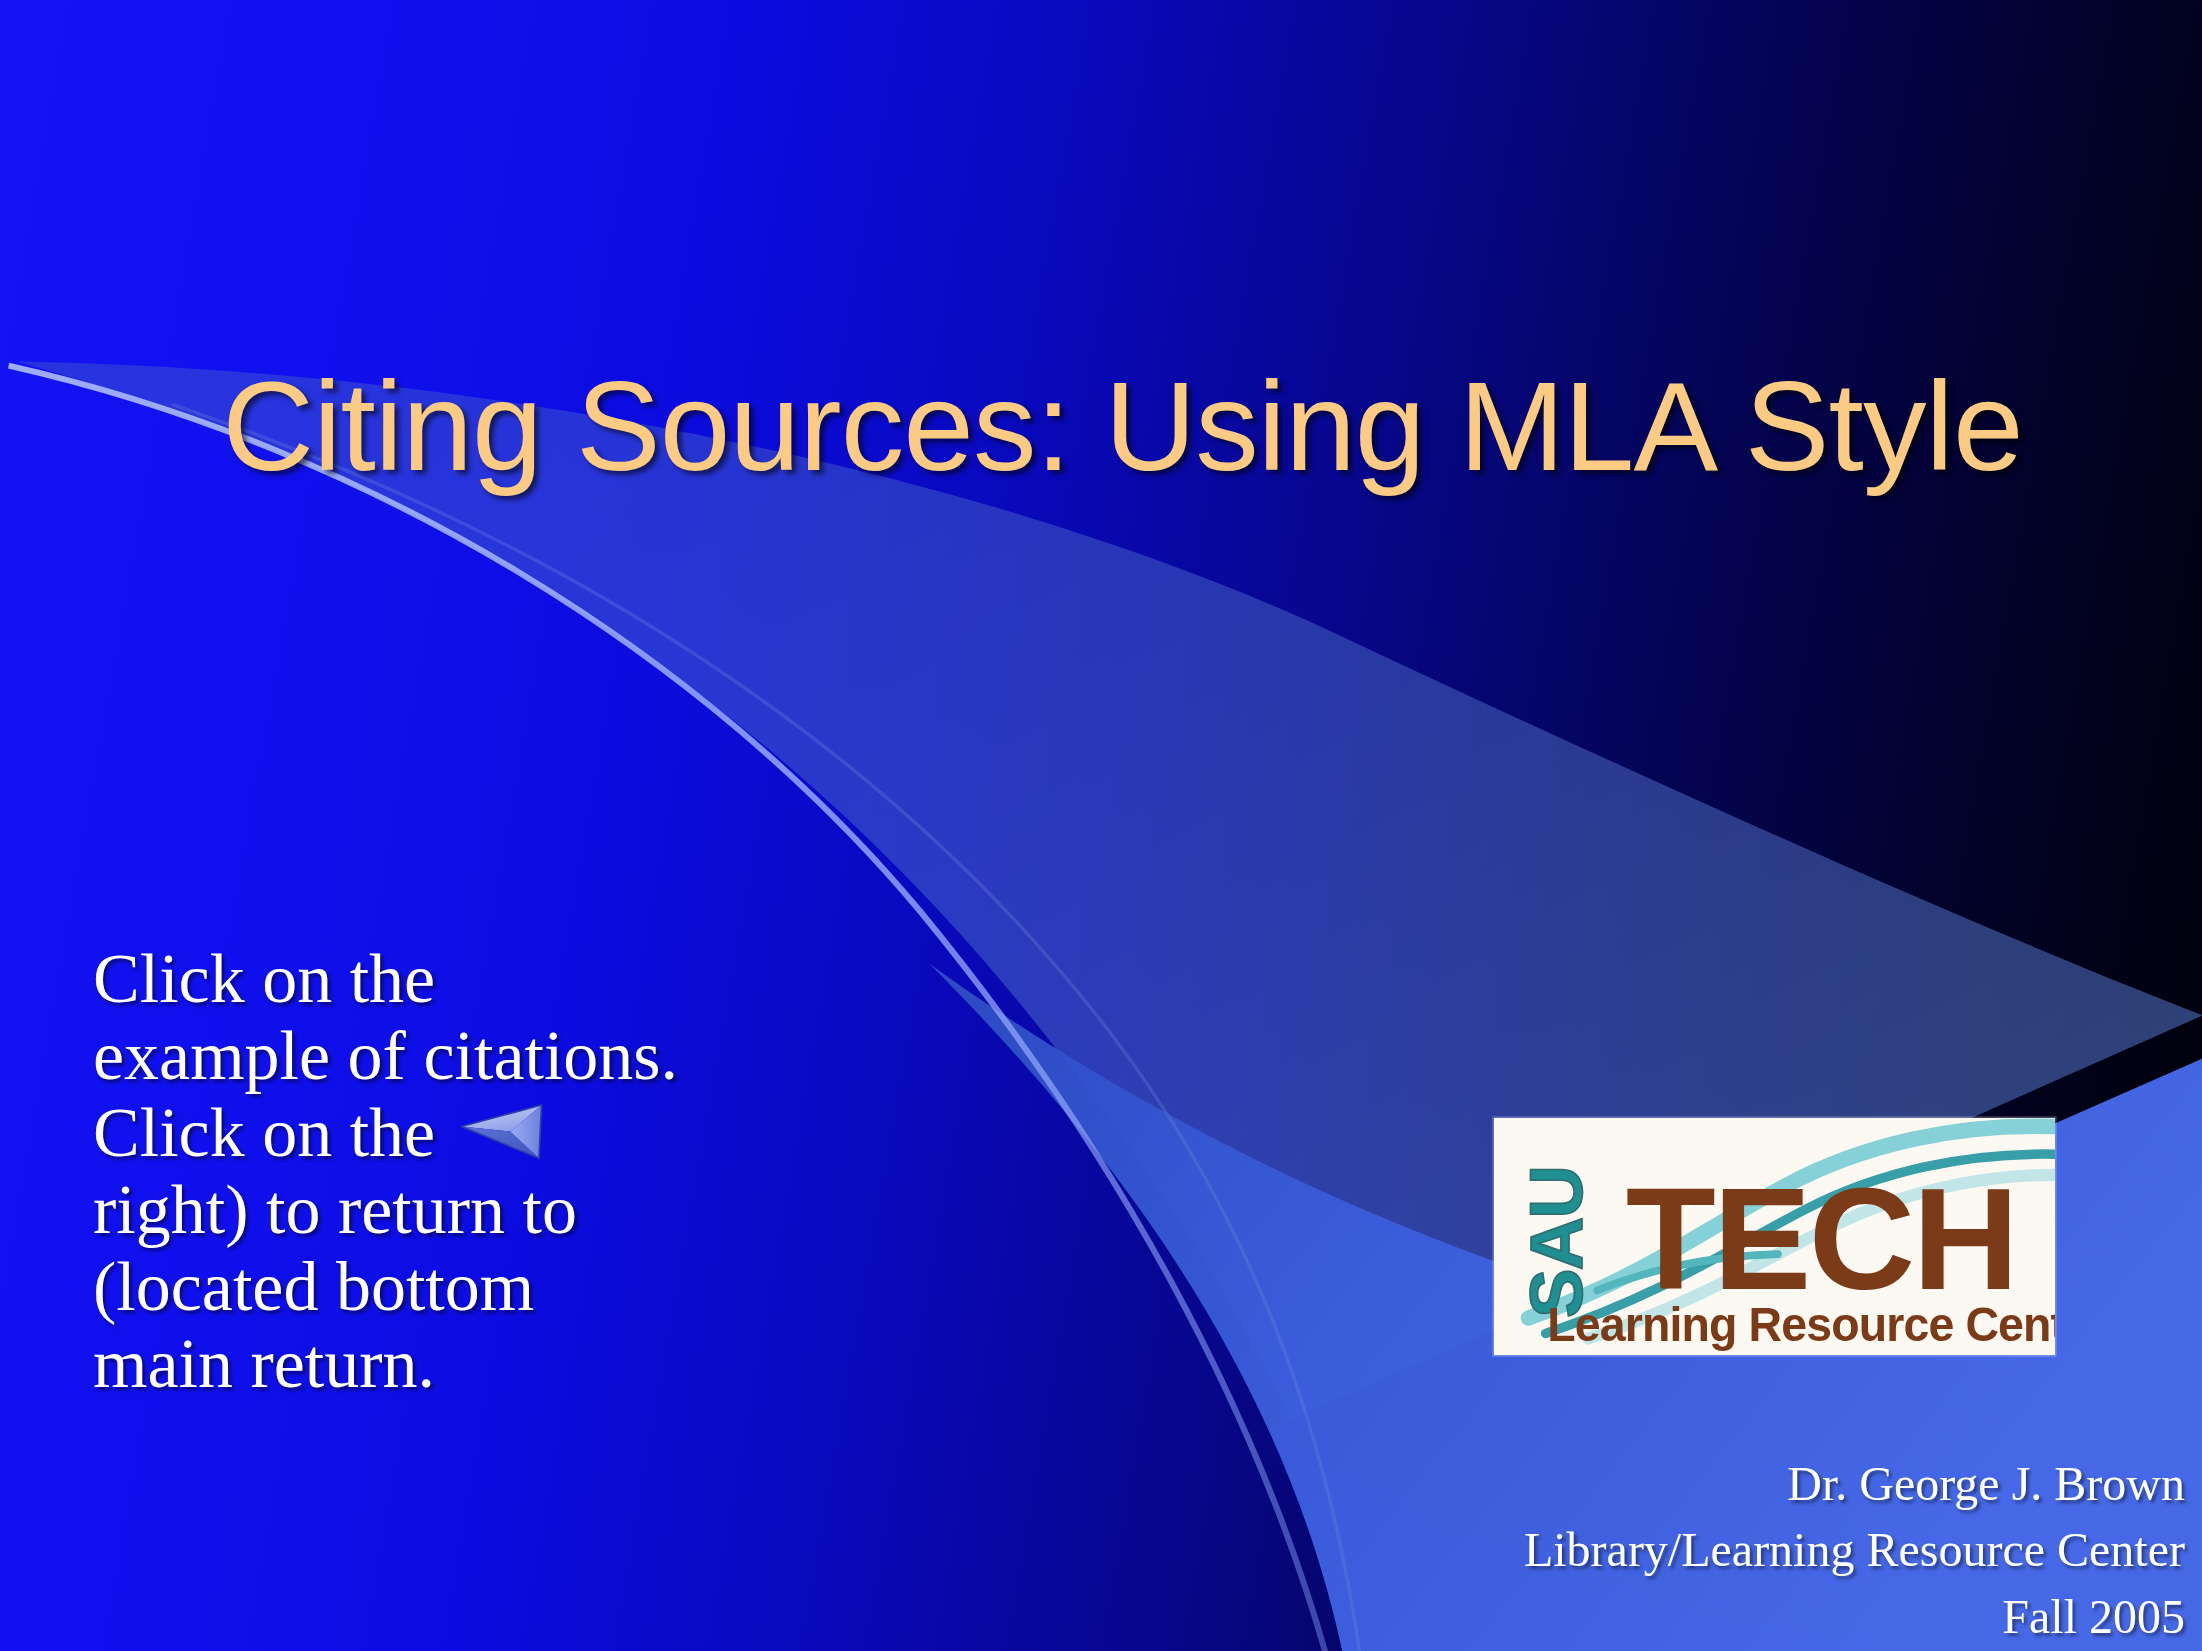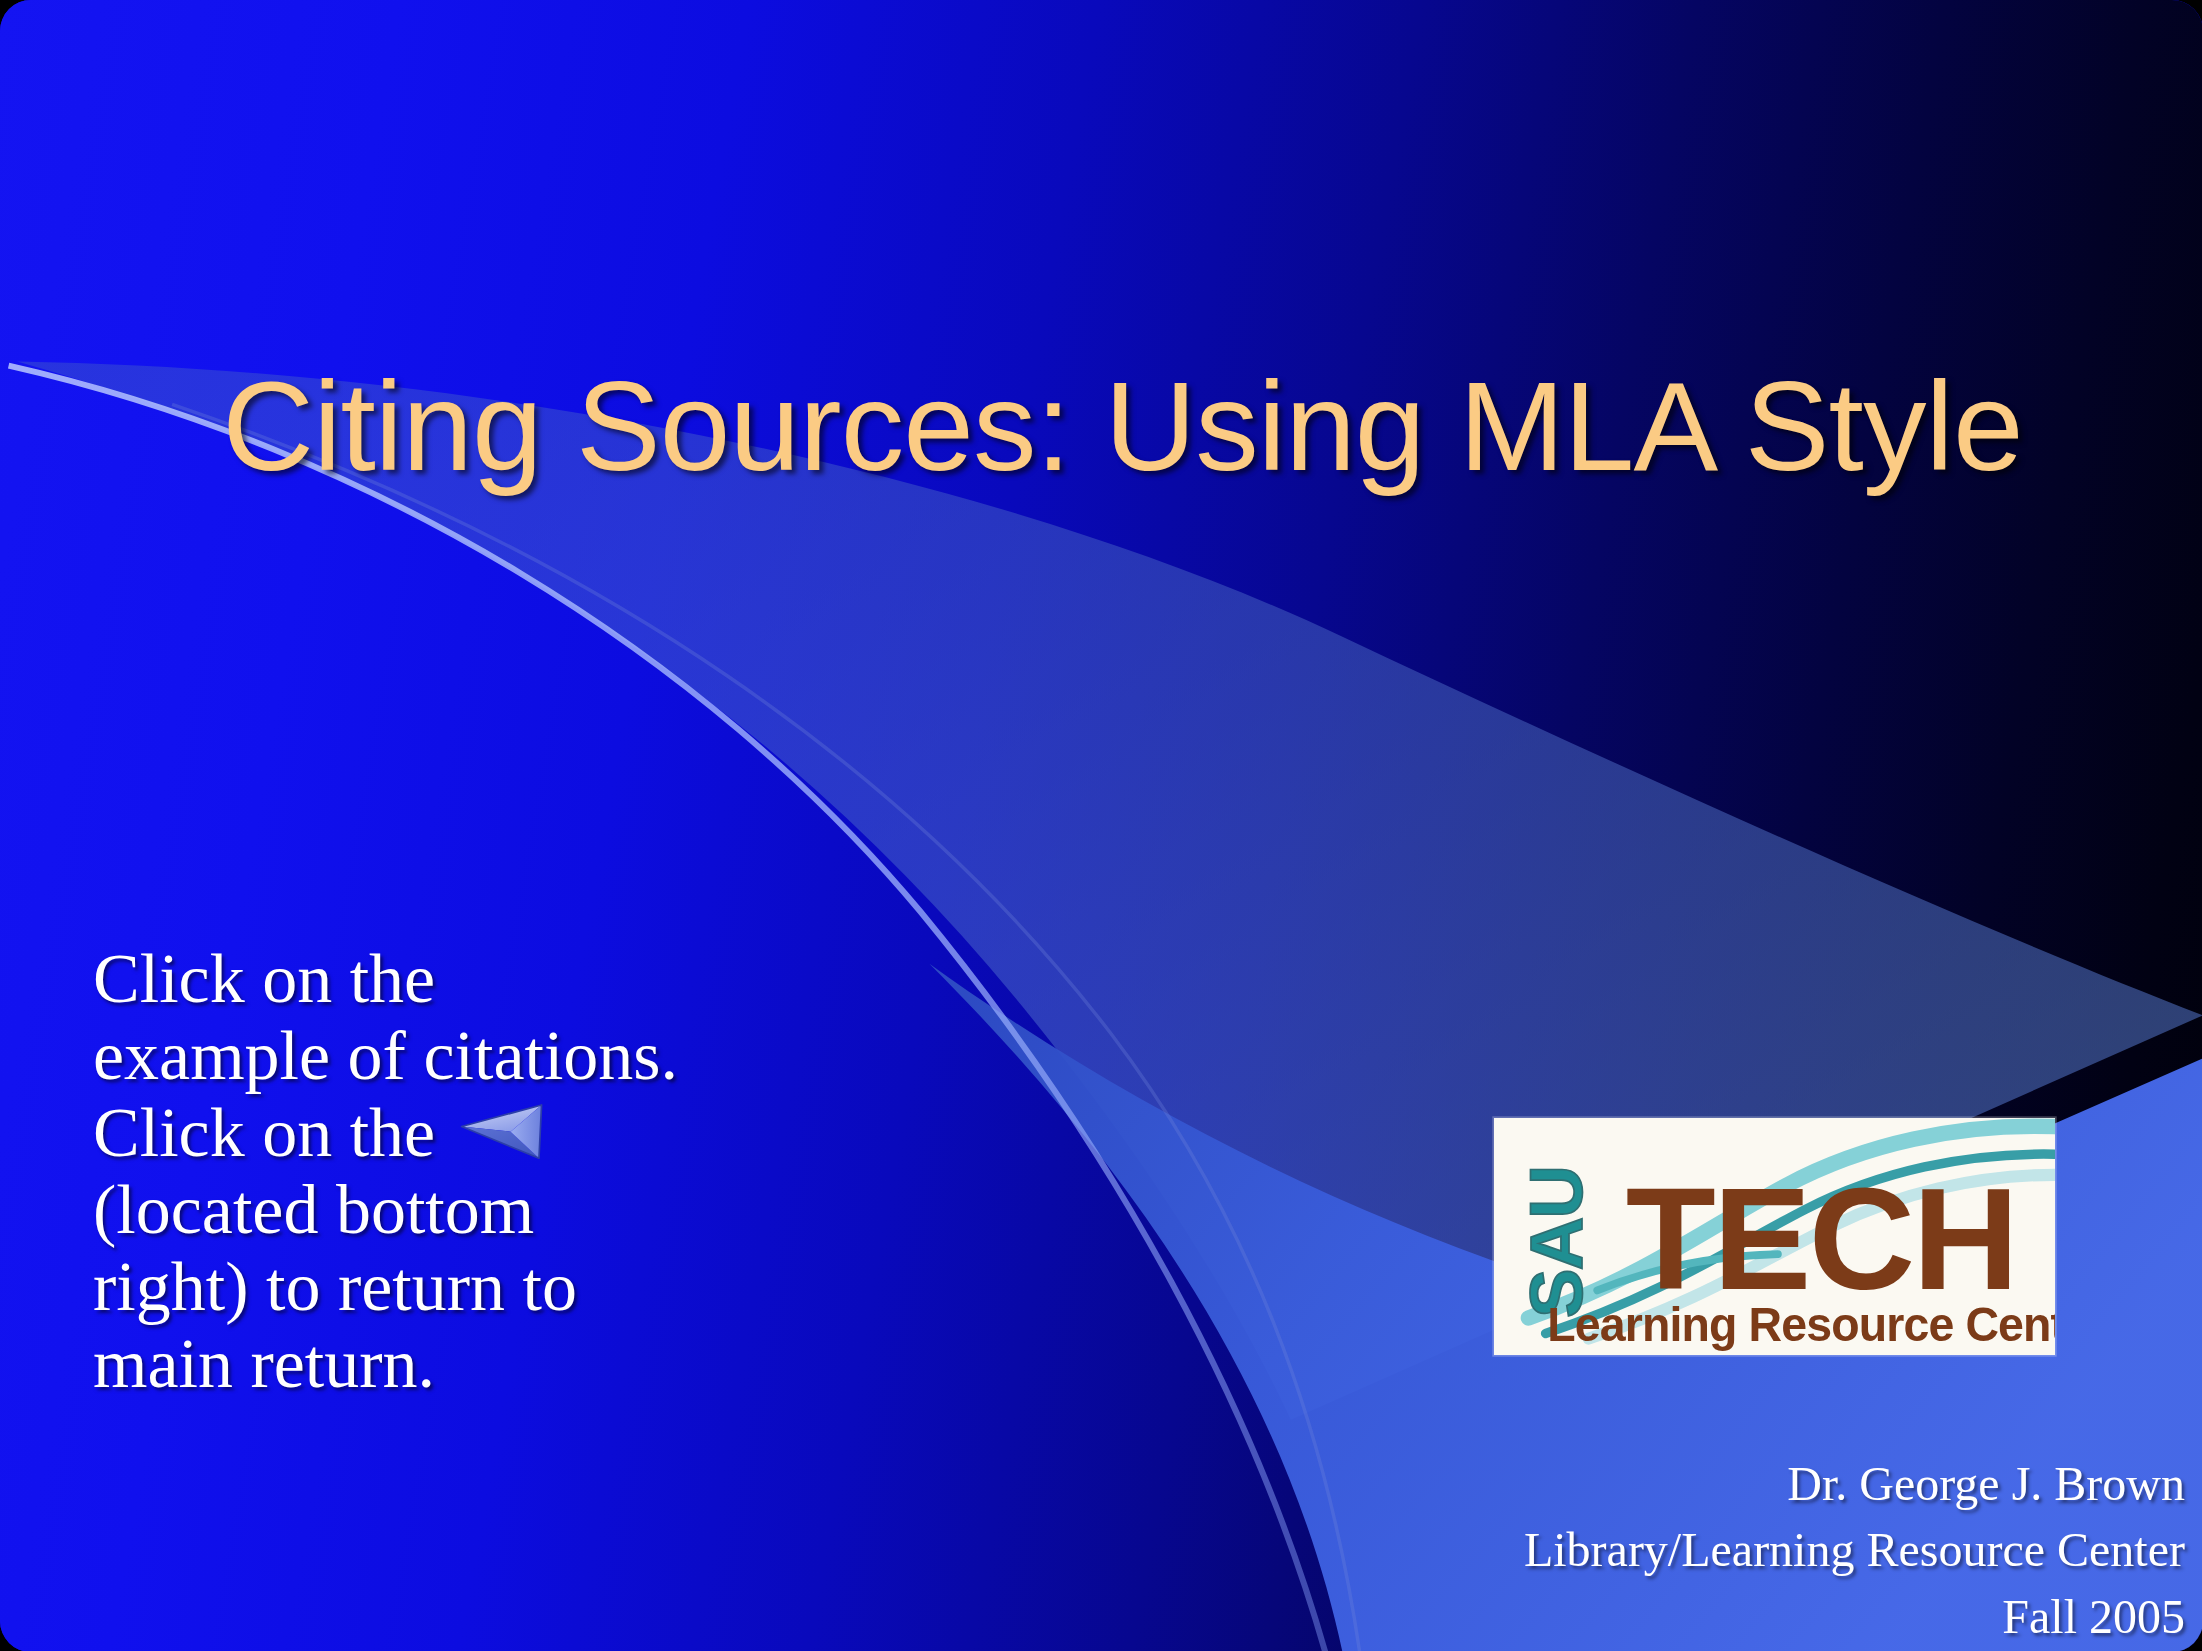--- a/index.html
+++ b/index.html
@@ -8,21 +8,20 @@
     padding: 0;
     background: #000;
   }
   #slide {
     position: relative;
     width: 2203px;
     height: 1652px;
     overflow: hidden;
     font-family: "Liberation Serif", "DejaVu Serif", serif;
     background: #0b0be6;
-    border-radius: 31px;
   }
 
   
   .bg-layer {
     position: absolute;
     inset: 0;
     width: 100%;
     height: 100%;
   }
   #bg-gradient {
@@ -195,22 +194,22 @@
           <path d="M 3,27 L 96,2 L 60,33 Z" fill="url(#arrowTop)"></path>
 
           <path d="M 3,27 L 60,33 L 93,64 Z" fill="url(#arrowBot)"></path>
 
           <path d="M 96,2 L 93,64 L 60,33 Z" fill="url(#arrowSide)"></path>
 
           <path d="M 3,27 L 96,2 L 93,64 Z" fill="none" stroke="#2c3ea8" stroke-width="2" stroke-linejoin="round"></path>
         </svg>
       </span>
     </span>
+    <span class="line">right) to return to</span>
     <span class="line">(located bottom</span>
-    <span class="line">right) to return to</span>
     <span class="line">main return.</span>
   </div>
 
   <div id="logo">
     <svg viewBox="0 0 652 275" preserveAspectRatio="none">
       <rect x="0" y="0" width="652" height="275" fill="#fbf9f2"></rect>
 
       <g opacity="0.95">
         <path d="M 652,10 C 540,6 430,30 340,78 C 250,126 170,186 40,232" fill="none" stroke="#7fcfd6" stroke-width="18" stroke-linecap="round"></path>
         <path d="M 652,42 C 548,40 448,62 362,106 C 276,150 198,204 60,250" fill="none" stroke="#2e9aa4" stroke-width="11" stroke-linecap="round"></path>

